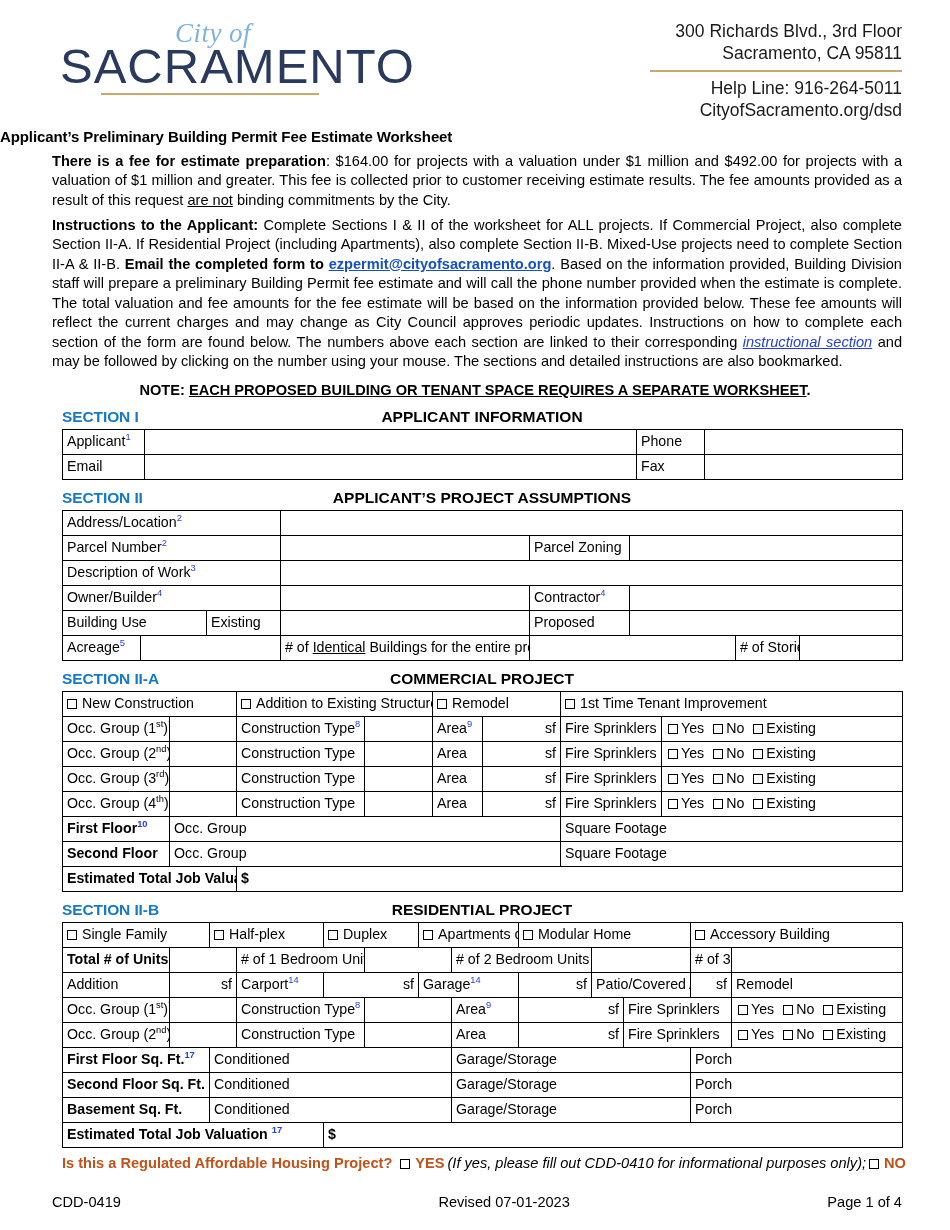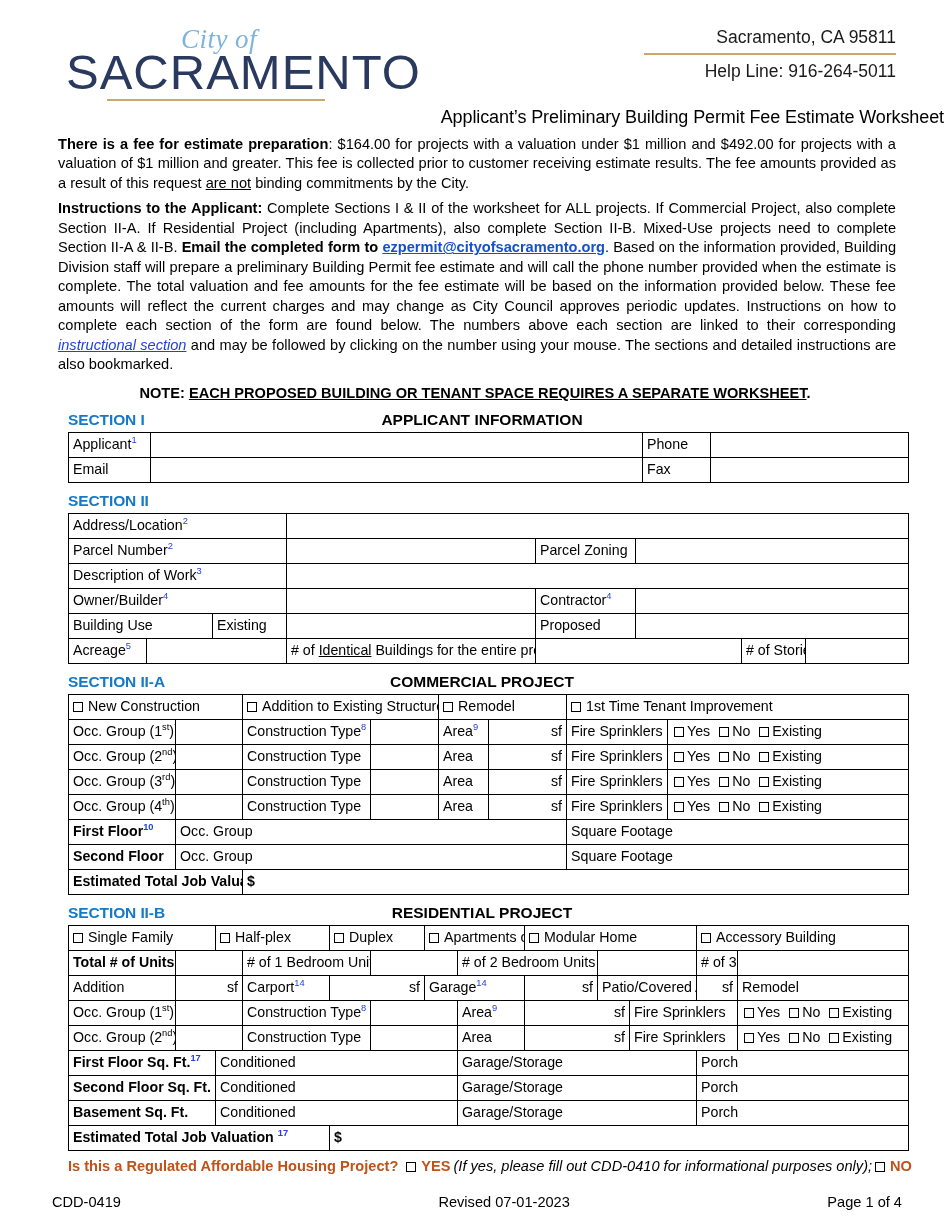--- a/index.html
+++ b/index.html
@@ -12,21 +12,21 @@
     height: 1230px;
     font-family: "Liberation Sans", sans-serif;
     color: #000000;
     position: relative;
     overflow: hidden;
   }
   .page {
     position: relative;
     width: 950px;
     height: 1230px;
-    padding: 6px;
+    padding: 0;
     box-sizing: border-box;
   }
 
   
   .masthead {
     display: flex;
     justify-content: space-between;
     align-items: flex-start;
     padding: 14px 48px 0 60px;
     box-sizing: border-box;
@@ -81,23 +81,23 @@
   }
   .addr-rule {
     height: 2px;
     background: #C9A96B;
     width: 252px;
     margin: 5px 0 5px auto;
   }
 
   
   .doc-title {
-    text-align: right;
-    font-size: 18px;
-    font-weight: normal;
+    text-align: left;
+    font-size: 15px;
+    font-weight: bold;
     margin: 6px 0 7px 0;
     letter-spacing: -0.1px;
   }
   .para {
     font-size: 14.6px;
     line-height: 1.335;
     text-align: justify;
     margin: 0 48px 0 52px;
     padding-bottom: 6px;
   }
@@ -237,23 +237,25 @@
 
 <div class="page">
 
   <div class="masthead">
     <div class="logo-block">
       <div class="logo-cityof">City of</div>
       <div class="logo-sacramento">SACRAMENTO</div>
       <div class="logo-rule"></div>
     </div>
     <div class="addr-block">
+      <div>300 Richards Blvd., 3rd Floor</div>
       <div>Sacramento, CA 95811</div>
       <div class="addr-rule"></div>
       <div>Help Line: 916-264-5011</div>
+      <div>CityofSacramento.org/dsd</div>
     </div>
   </div>
 
   <div class="doc-title">Applicant’s Preliminary Building Permit Fee Estimate Worksheet</div>
 
   <div class="para">
     <b>There is a fee for estimate preparation</b><span>:   $164.00 for projects with a valuation under $1 million and $492.00 for projects with a valuation of $1 million and greater. This fee is collected prior to customer receiving estimate results. The fee amounts provided as a result of this request </span><span class="u">are not</span><span> binding commitments by the City.</span>
   </div>
 
   <div class="para">
@@ -288,20 +290,21 @@
         <td>Fax</td>
         <td class="blank"></td>
       </tr>
     </tbody>
   </table>
 
   <div class="sec-gap"></div>
 
   <div class="sec-head">
     <div class="sec-label">SECTION II</div>
+    <div class="sec-title">APPLICANT’S PROJECT ASSUMPTIONS</div>
   </div>
   <table class="form">
     <colgroup>
       <col style="width:78px">
         <col style="width:66px">
         <col style="width:74px">
         <col style="width:192px">
       <col style="width:57px">
         <col style="width:100px">
         <col style="width:106px">

